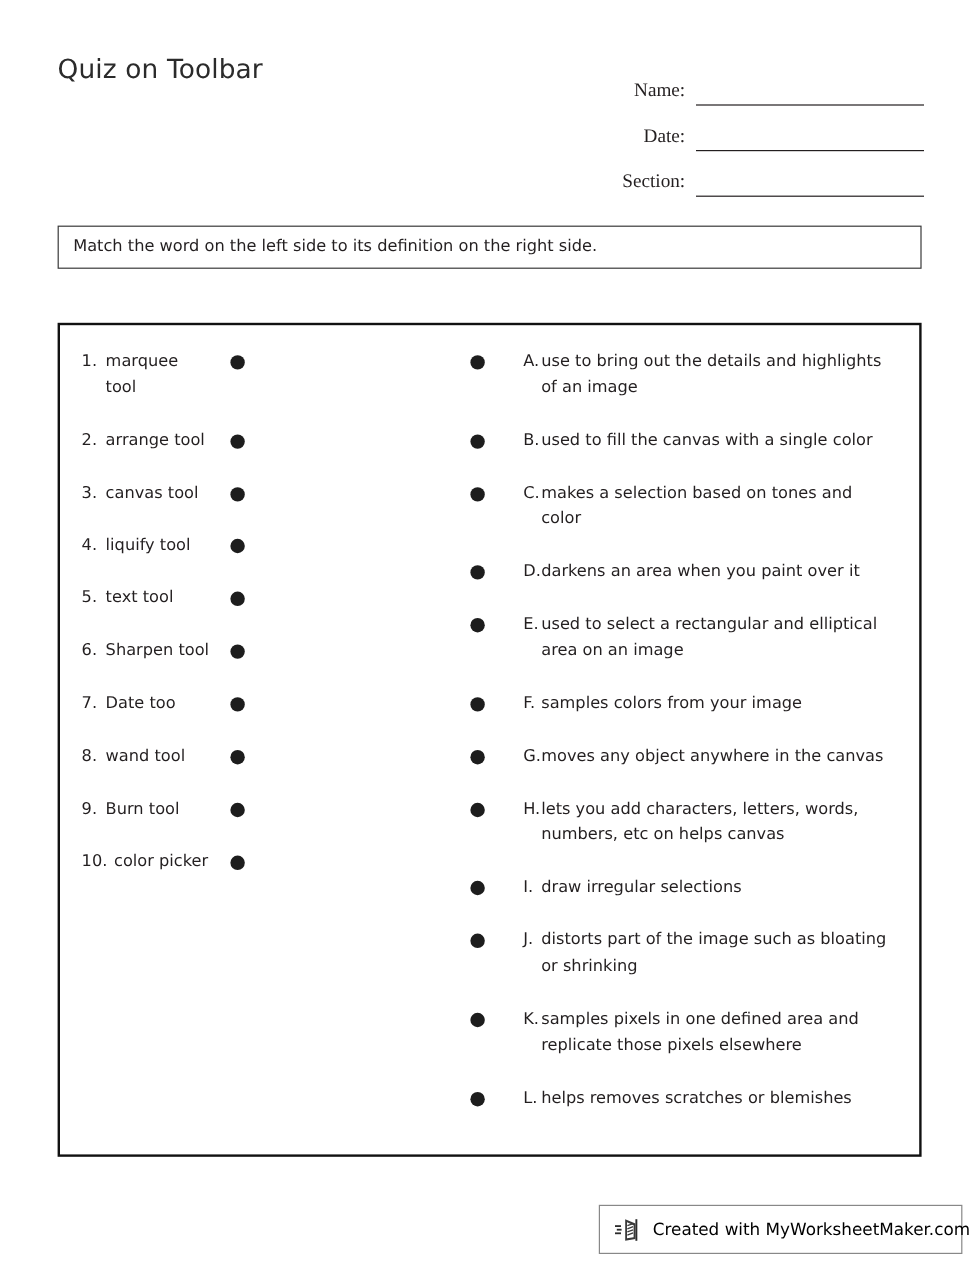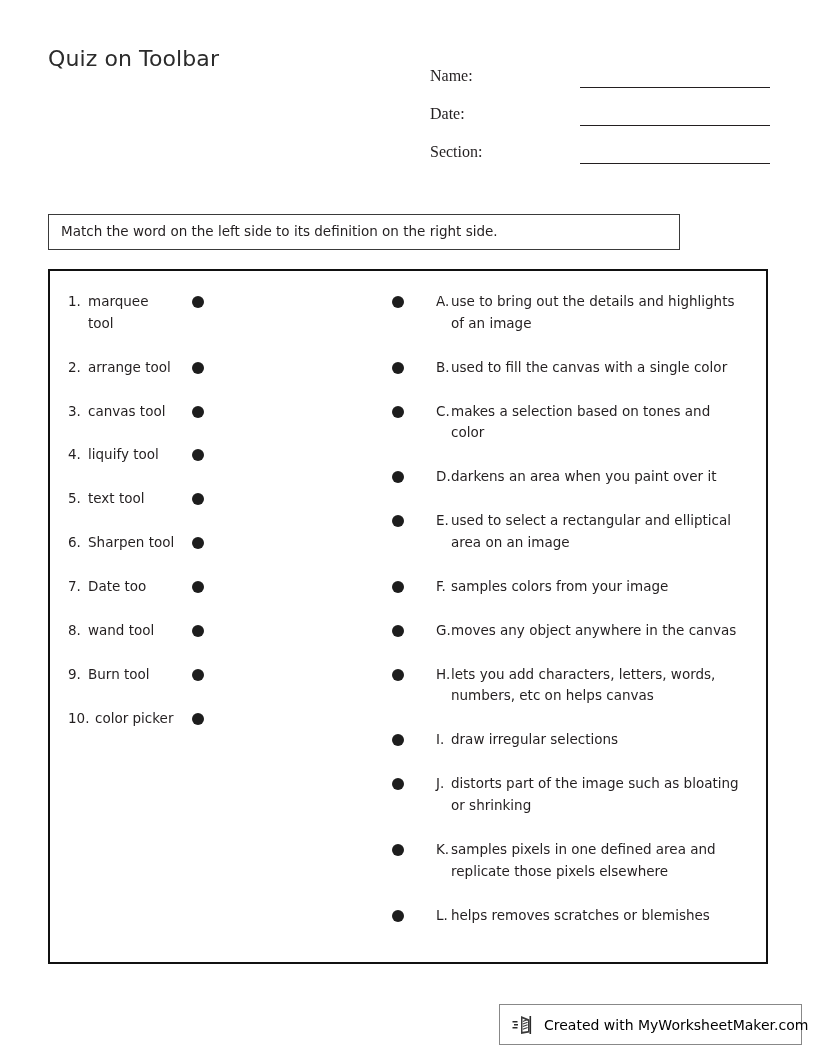--- a/index.html
+++ b/index.html
@@ -36,21 +36,21 @@
   }
   .info-fields {
     position: absolute;
     left: 430px;
     top: 50px;
     width: 340px;
   }
   .info-row {
     display: flex;
     align-items: flex-end;
-    justify-content: space-between;
+    justify-content: flex-end;
     height: 38px;
   }
   .info-label {
     font-family: "Liberation Serif", serif;
     font-size: 16px;
     color: #231f20;
     text-align: right;
     padding-right: 9px;
     padding-bottom: 3px;
     white-space: nowrap;
@@ -58,22 +58,22 @@
   .info-rule {
     width: 190px;
     border-bottom: 1.4px solid #231f20;
     height: 19px;
   }
 
   
   .instruction-box {
     position: absolute;
     left: 48px;
-    top: 214px;
-    width: 632px;
+    top: 188px;
+    width: 720px;
     height: 36px;
     border: 1.5px solid #3a3a3a;
     box-sizing: border-box;
     display: flex;
     align-items: center;
   }
   .instruction-text {
     padding-left: 12px;
     font-size: 13.5px;
     color: #231f20;

